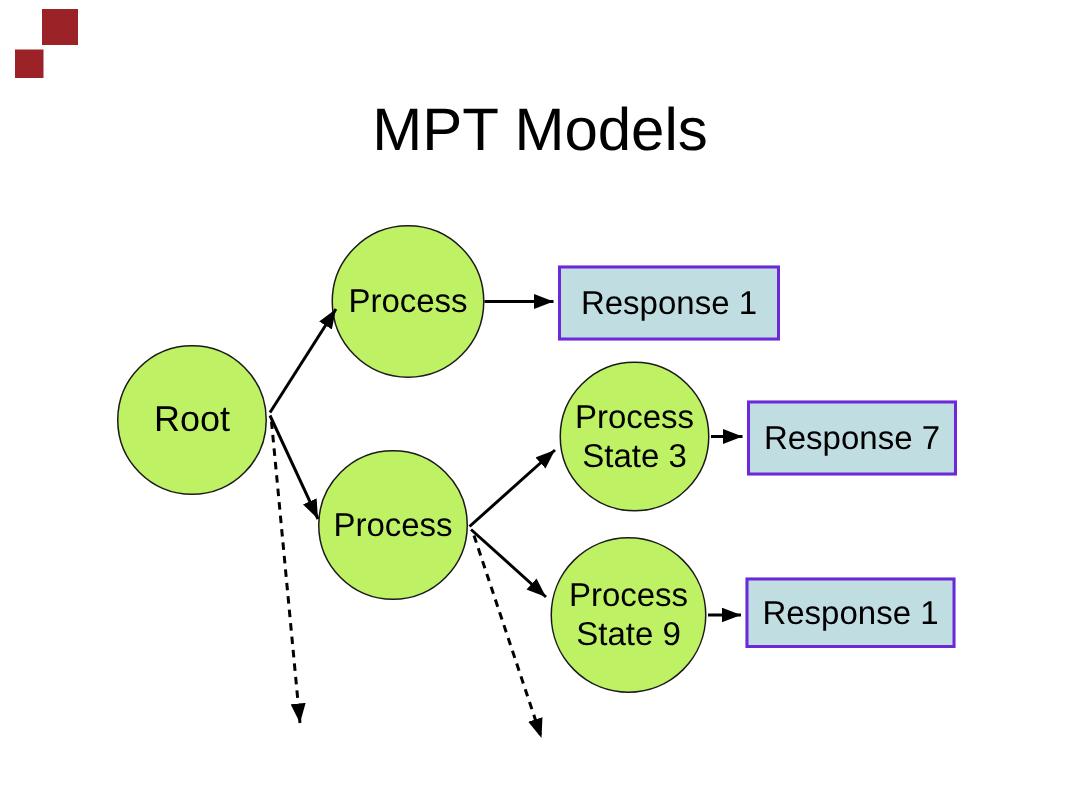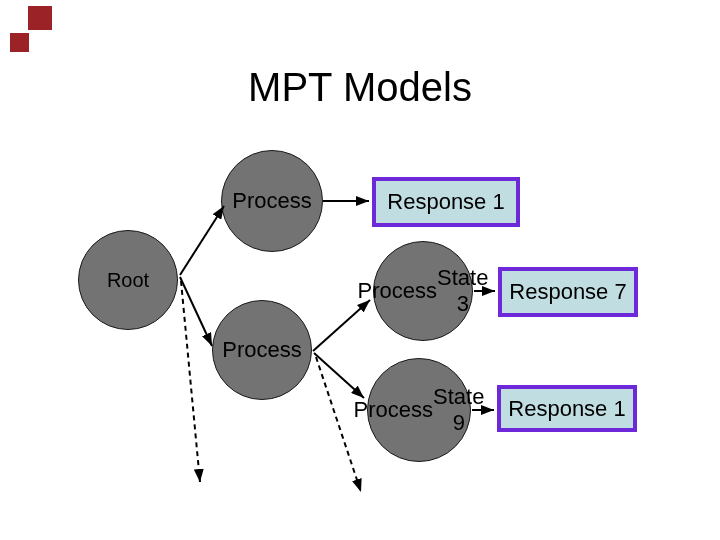--- a/index.html
+++ b/index.html
@@ -30,41 +30,42 @@
     text-align: center;
     font-size: 40px;
     line-height: 46px;
     color: #000000;
     letter-spacing: 0px;
   }
 
   .node-circle {
     position: absolute;
     border-radius: 50%;
-    background: #737373;
+    background: #bef264;
     border: 1px solid #1a1a1a;
     display: flex;
+    flex-direction: column;
     align-items: center;
     justify-content: center;
     text-align: center;
     font-size: 22px;
     line-height: 26px;
     color: #000000;
     box-sizing: border-box;
   }
-  #node-root { left: 78px;  top: 230px; width: 100px; height: 100px; font-size: 20px; }
+  #node-root { left: 78px;  top: 230px; width: 100px; height: 100px; font-size: 24px; }
   #node-ps1  { left: 221px; top: 150px; width: 102px; height: 102px; }
   #node-ps2  { left: 212px; top: 300px; width: 100px; height: 100px; }
   #node-ps3  { left: 373px; top: 241px; width: 100px; height: 100px; }
   #node-ps4  { left: 367px; top: 358px; width: 104px; height: 104px; }
 
   .response-box {
     position: absolute;
     background: #c0dde1;
-    border: 4px solid #6d28d9;
+    border: 2px solid #6d28d9;
     display: flex;
     align-items: center;
     justify-content: center;
     text-align: center;
     font-size: 22px;
     color: #000000;
     box-sizing: border-box;
   }
   #response-top    { left: 372px; top: 177px; width: 148px; height: 50px; }
   #response-middle { left: 498px; top: 267px; width: 140px; height: 50px; }

